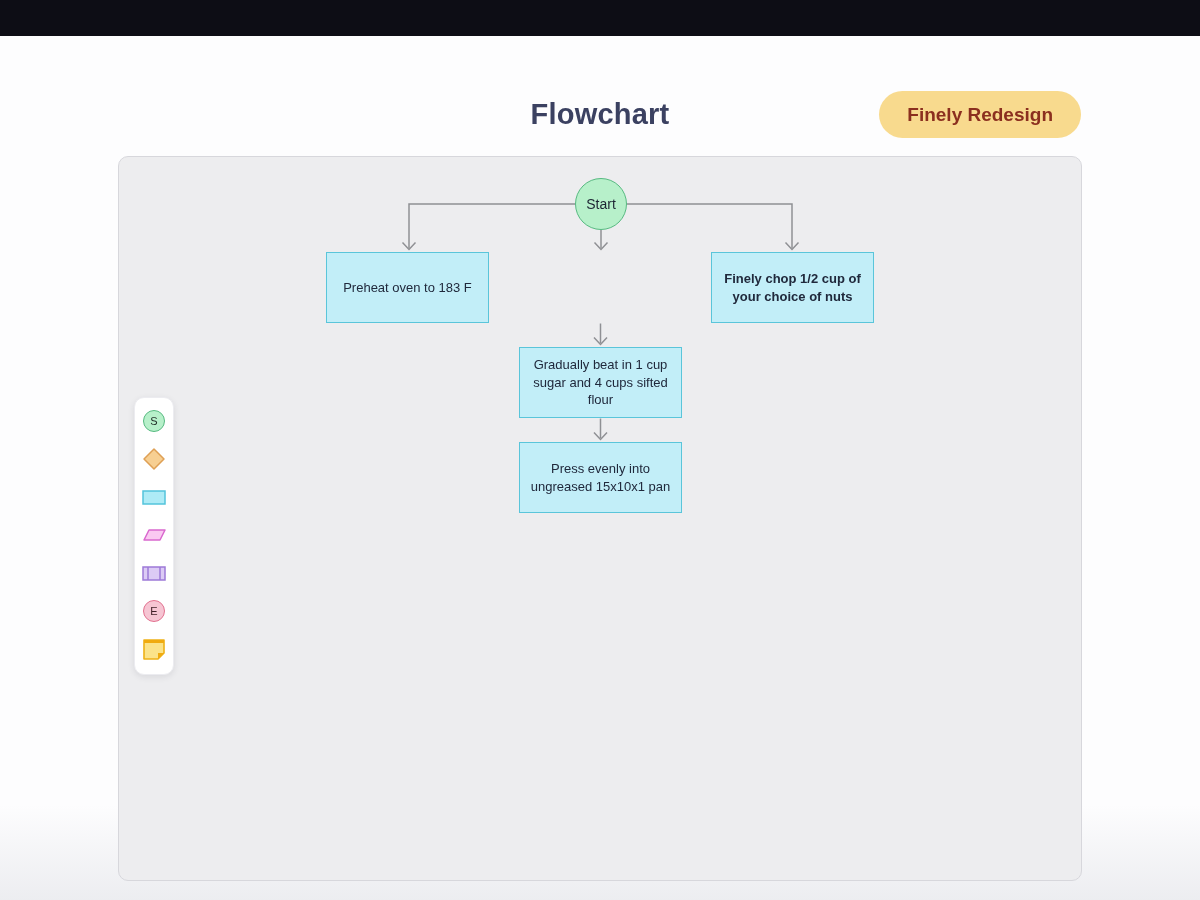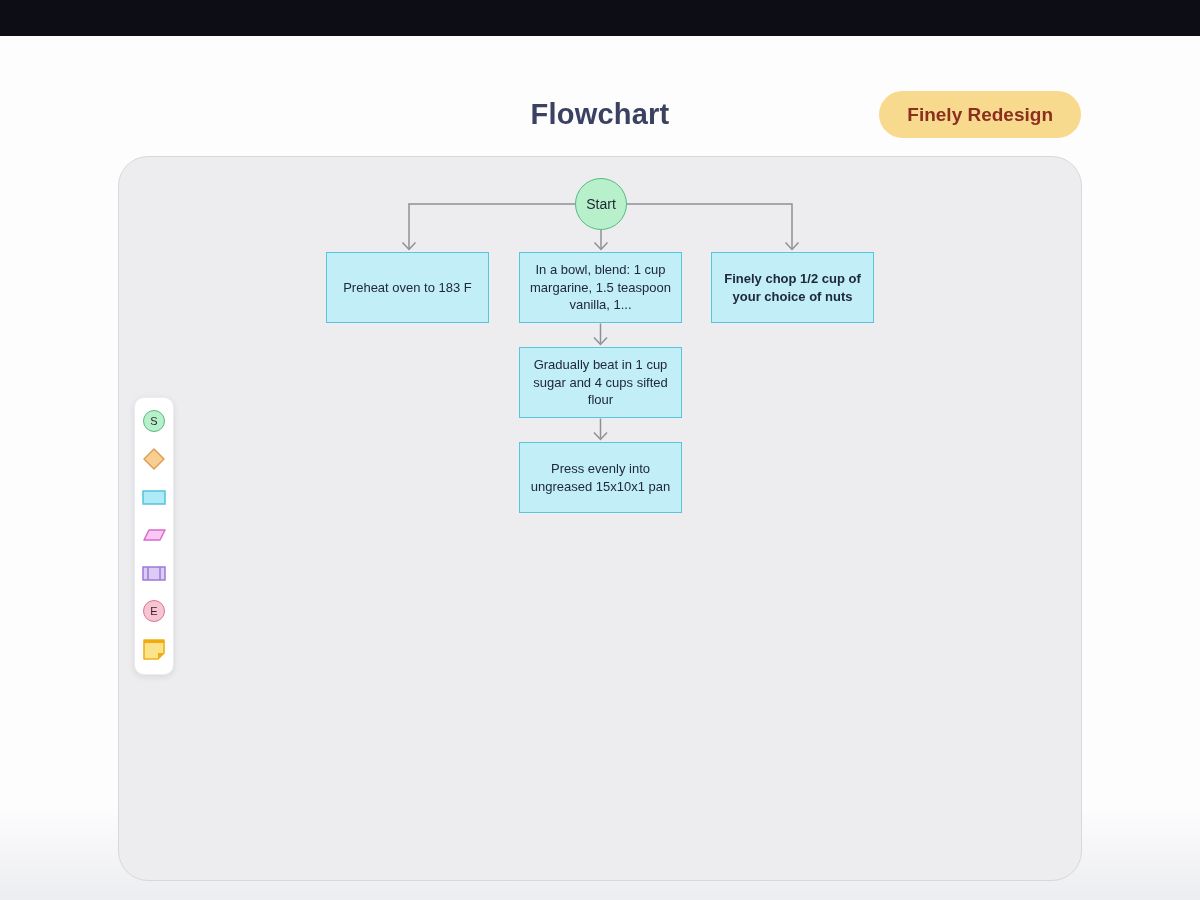--- a/index.html
+++ b/index.html
@@ -39,21 +39,21 @@
     font-weight: 600;
     color: #8b2f1f;
   }
   
   .canvas {
     position: absolute;
     left: 118px; top: 120px;
     width: 964px; height: 725px;
     background: #ededef;
     border: 1px solid #d7d7dc;
-    border-radius: 30px;
+    border-radius: 10px;
   }
   .connectors {
     position: absolute;
     left: 0; top: 0;
     pointer-events: none;
   }
   
   .node { position: absolute; display: flex; align-items: center; justify-content: center; text-align: center; }
   .node-start {
     left: 456px; top: 21px;
@@ -138,23 +138,20 @@
     </svg>
 
     <div class="node node-start">
       <span>Start</span>
     </div>
 
     <div class="node node-box pos-b1">
       <span>Preheat oven to 183 F</span>
     </div>
 
-    <div class="node node-box pos-b2">
-      <span>In a bowl, blend: 1 cup margarine, 1.5 teaspoon vanilla, 1...</span>
-    </div>
 
     <div class="node node-box pos-b3">
       <span>Finely chop 1/2 cup of your choice of nuts</span>
     </div>
 
     <div class="node node-box pos-b4">
       <span>Gradually beat in 1 cup sugar and 4 cups sifted flour</span>
     </div>
 
     <div class="node node-box pos-b5">

